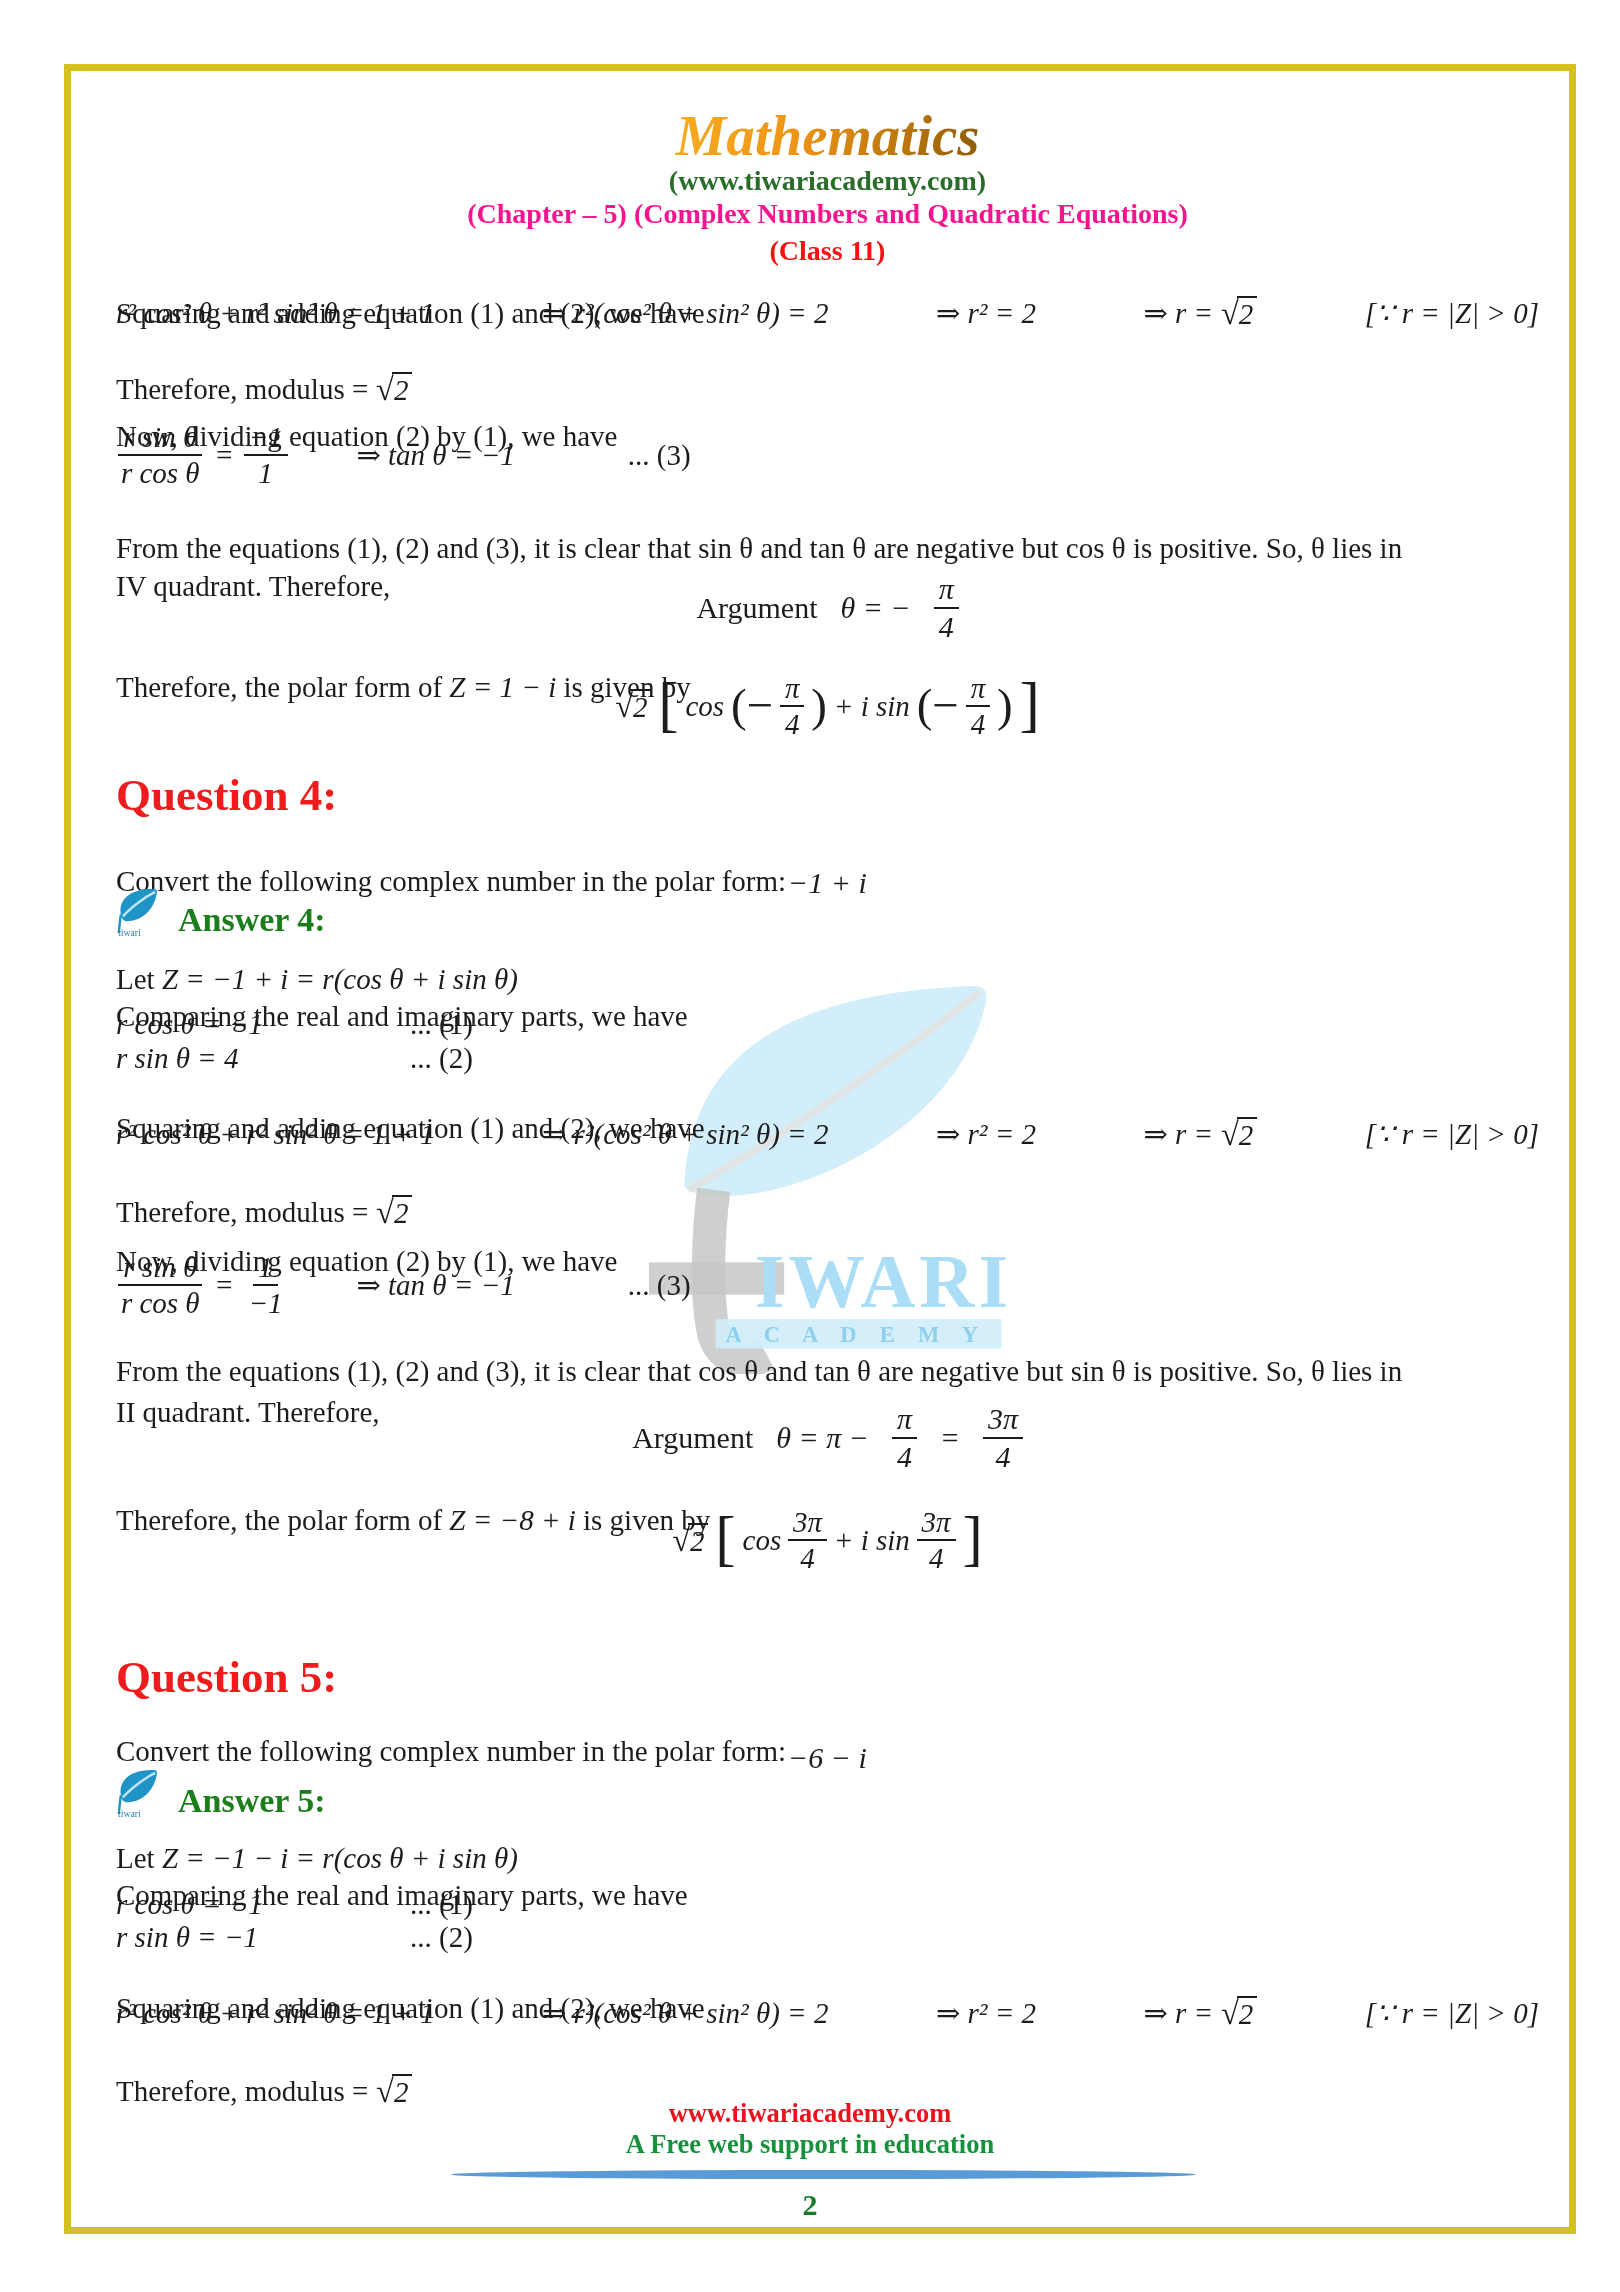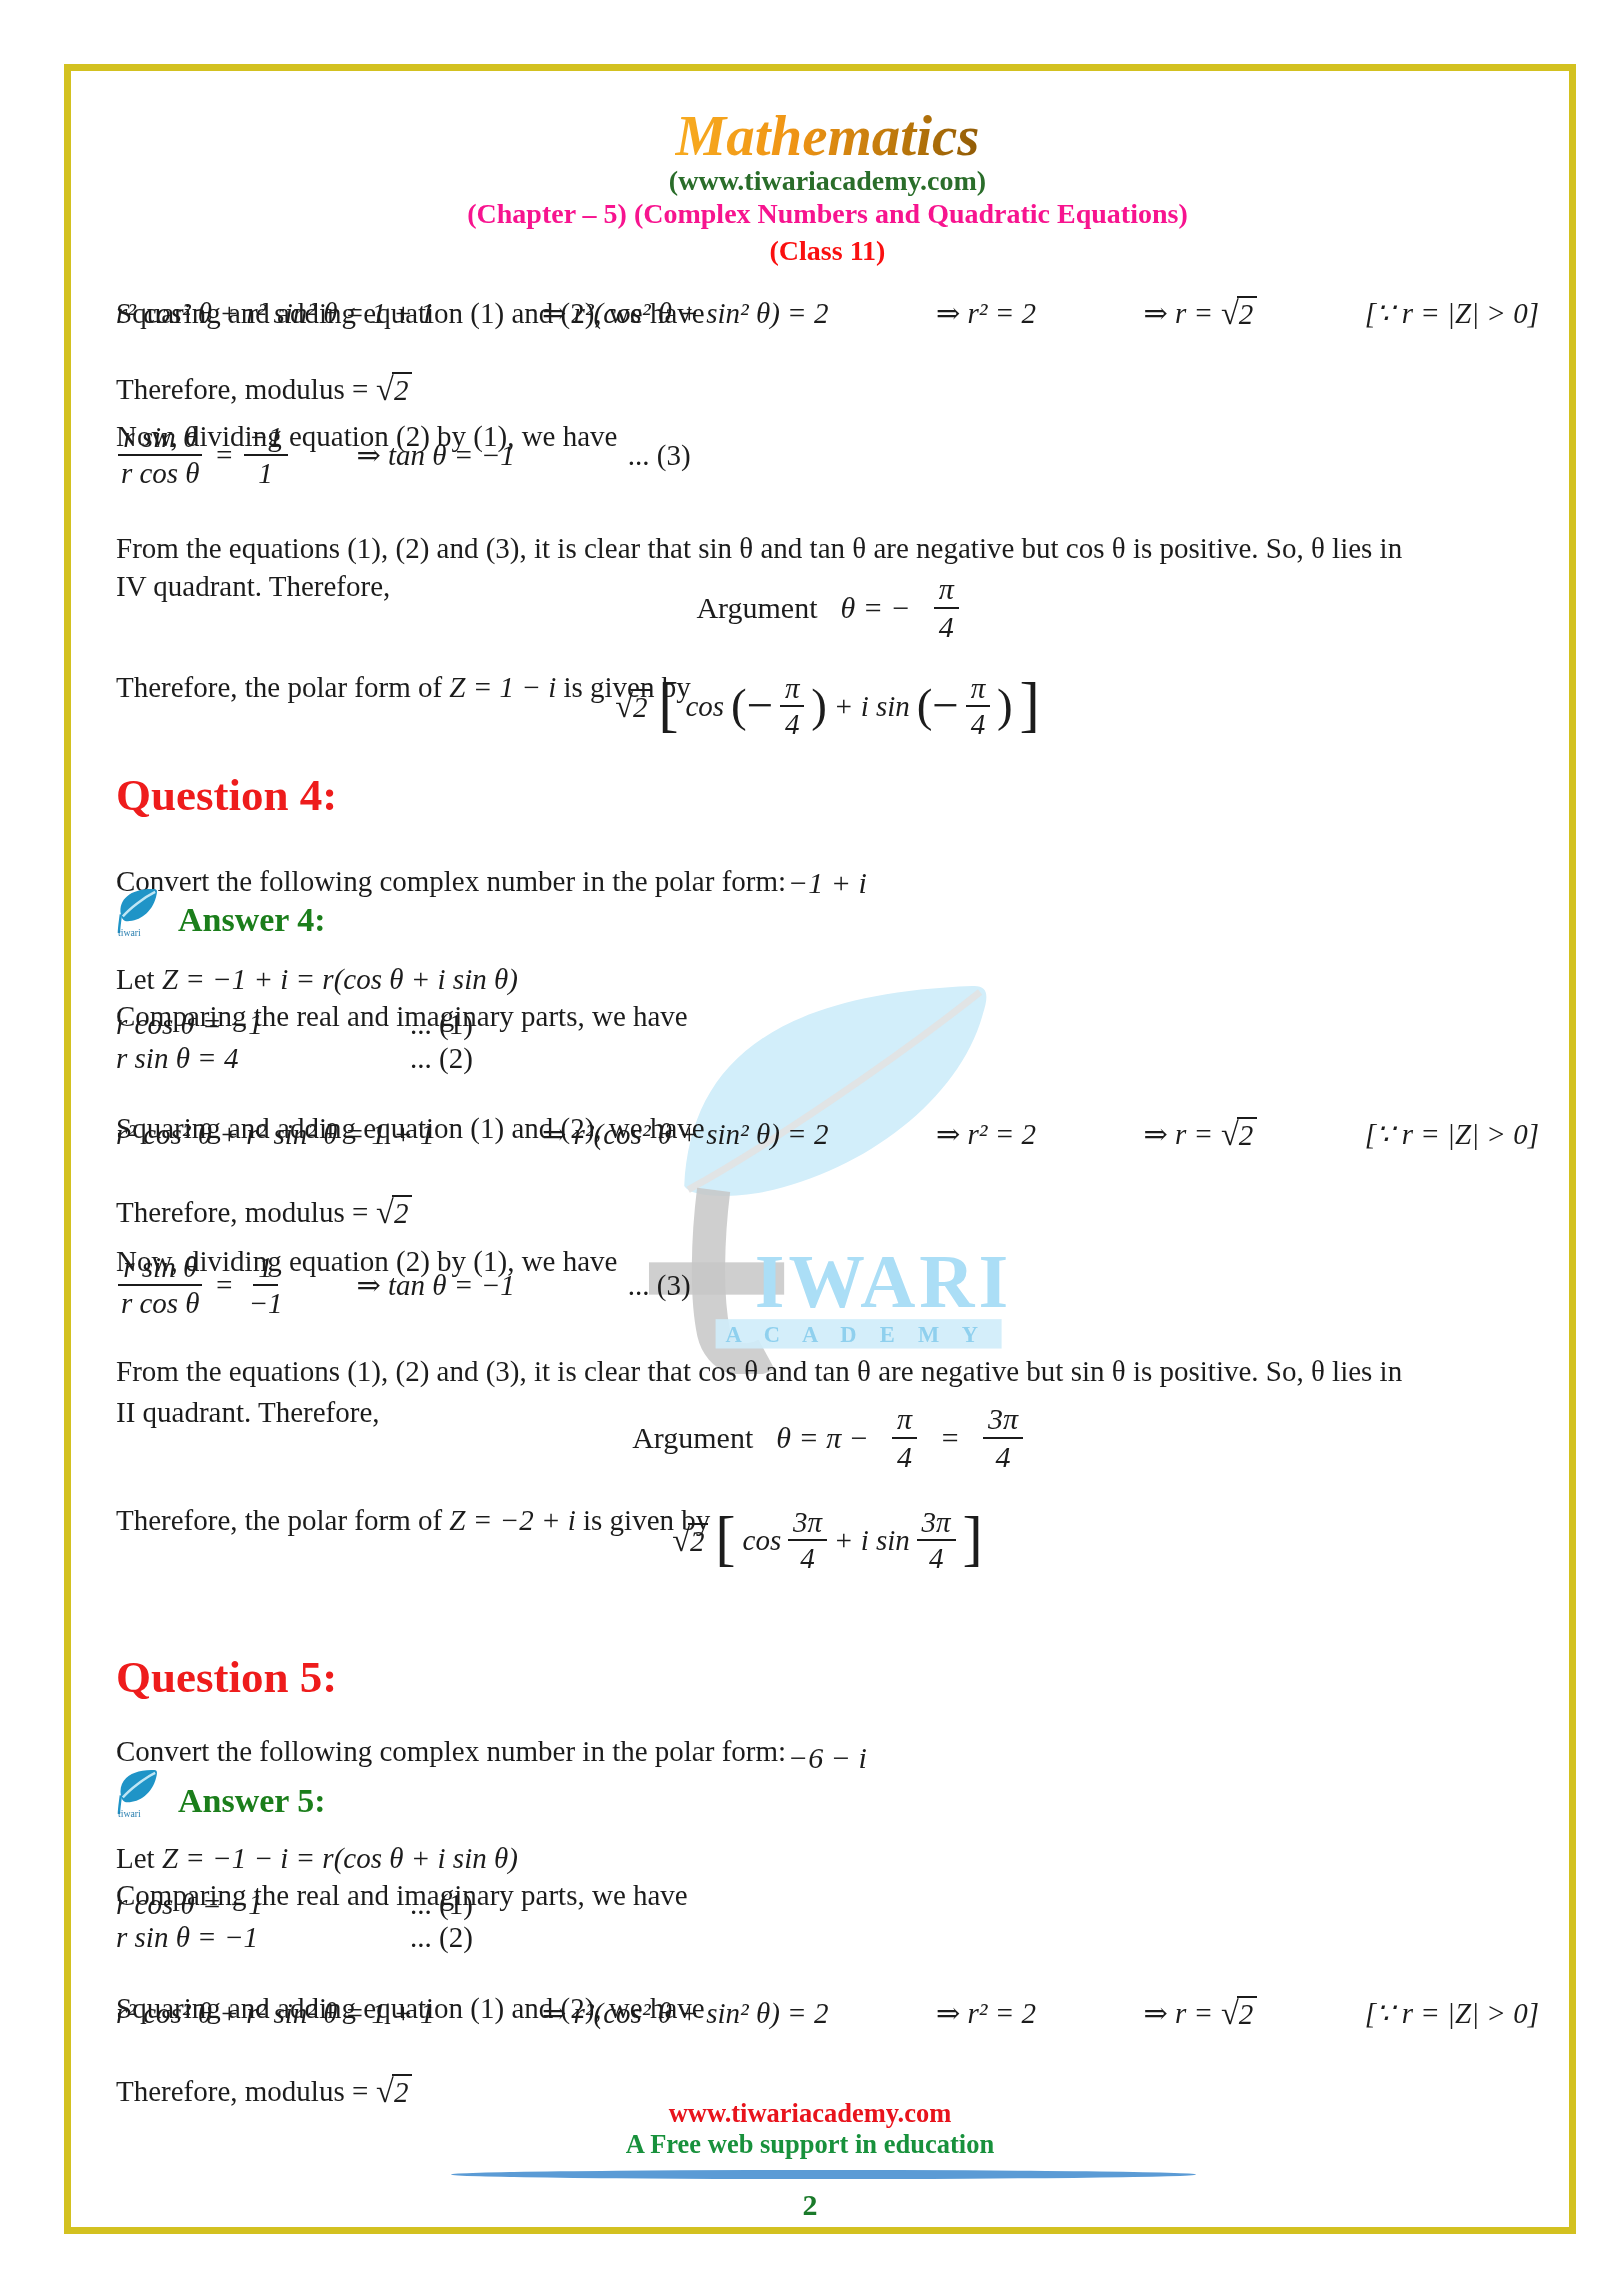--- a/index.html
+++ b/index.html
@@ -243,21 +243,21 @@
         </span>
       <span>=</span>
       <span class="frac">
           <span>3π</span>
           <span>4</span>
         </span>
     </div>
 
     <p class="b prose" style="top:1474px">
       <span>Therefore, the polar form of</span>
-      <span class="math">Z = −2 + i</span>
+      <span class="math">Z = −8 + i</span>
       <span>is given by</span>
     </p>
 
     <div class="b disp math" style="top:1506px">
       <span class="sqrt">
           <span class="sym">√</span>
           <span class="rad">2</span>
         </span>
       <span class="bracket">[</span>
       <span>cos</span>

